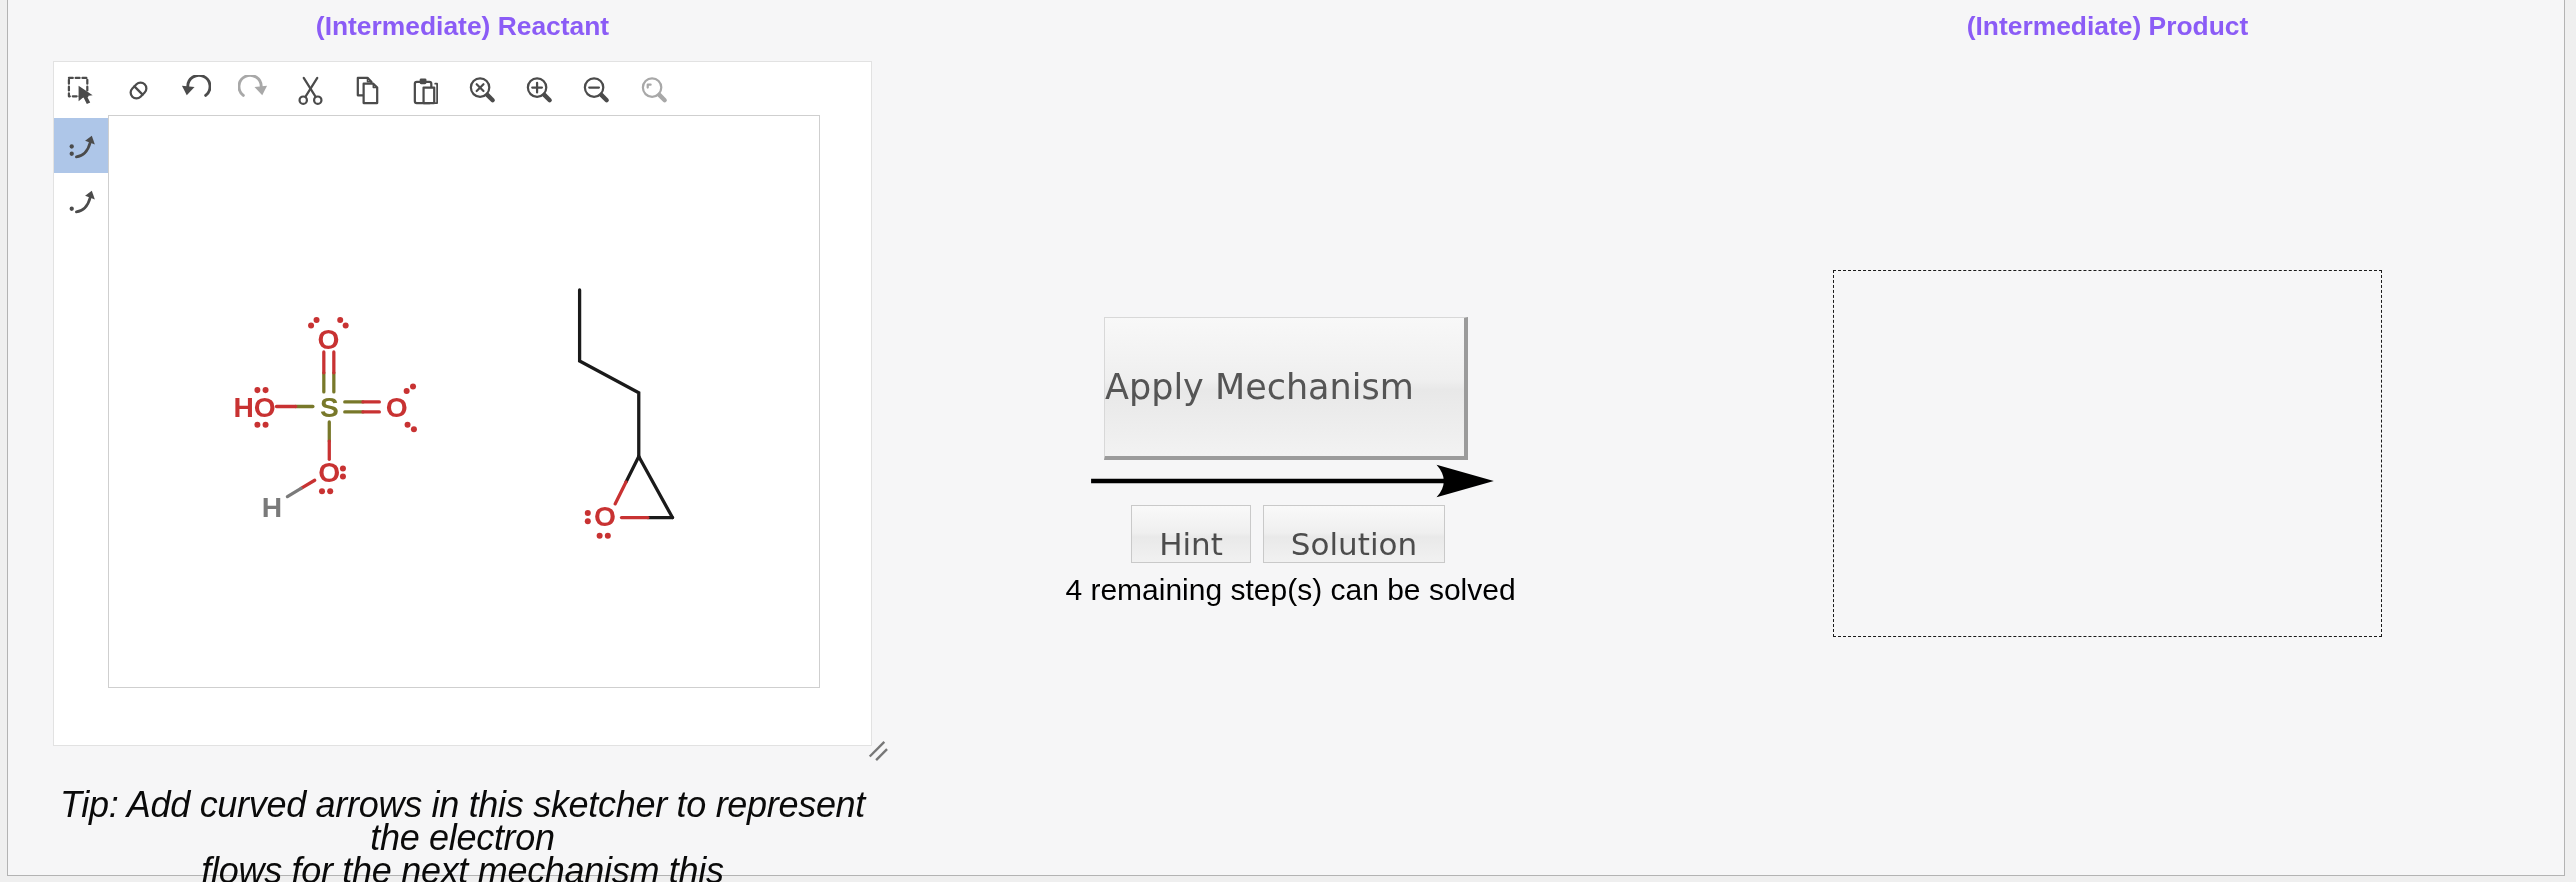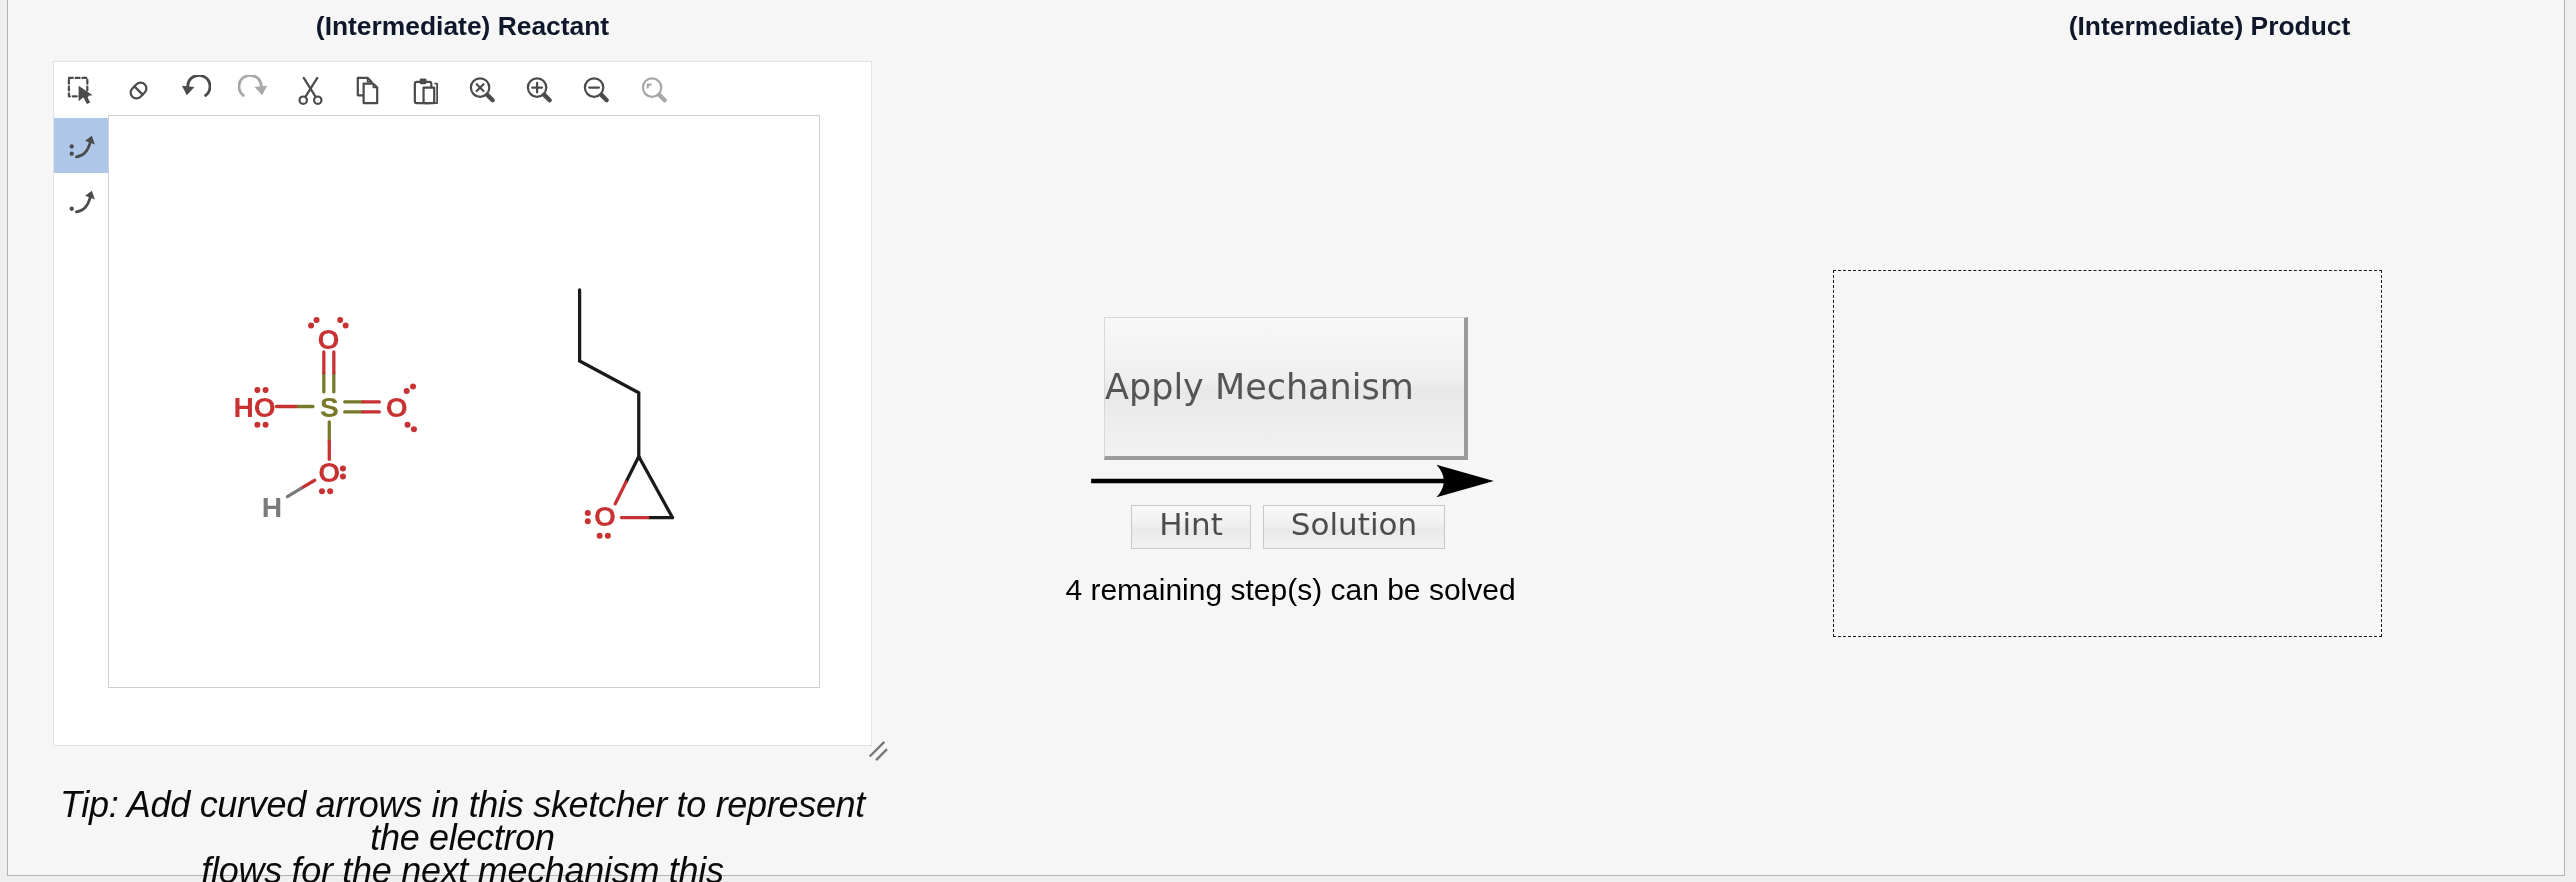--- a/index.html
+++ b/index.html
@@ -1,41 +1,41 @@
 <!DOCTYPE html>
 <html style="font-size:14.6px"><head>
 <meta charset="utf-8">
 <style>
   html,body{margin:0;padding:0;}
   body{width:2576px;height:883px;background:#efefef;font-family:"Liberation Sans",sans-serif;position:relative;overflow:hidden;}
   #panel{position:absolute;left:7.3px;top:-5.5px;width:2558px;height:881px;background:#f6f6f7;border:1.8px solid #b3b3b3;box-sizing:border-box;}
-  .hdr{position:absolute;top:11px;font-size:26.4px;font-weight:bold;color:#0f172a;text-align:center;}
+  .hdr{position:absolute;top:11px;font-size:26.4px;font-weight:bold;color:#8b5cf6;text-align:center;}
   #reactant-header{left:53px;width:819px;}
-  #product-header{left:1935px;width:549px;}
+  #product-header{left:1833px;width:549px;}
   #sketcher{position:absolute;left:53px;top:61px;width:819px;height:685px;background:#ffffff;border:0.9px solid #e2e2e2;box-sizing:border-box;}
   #toolbar{position:absolute;left:7.3px;top:8.2px;display:flex;gap:17.3px;}
   .tbtn{width:40px;height:40px;display:flex;align-items:center;justify-content:center;cursor:pointer;}
   .ico{stroke:#4b4b4b;fill:none;stroke-width:2.3;stroke-linecap:round;stroke-linejoin:round;}
   .ico .fillpart{fill:#4b4b4b;stroke:none;}
   .ico.dis{stroke:#a8a8a8;}
   .ico.dis .fillpart{fill:#a8a8a8;}
   .side-tool{position:absolute;left:0;width:54px;height:55px;display:flex;align-items:center;justify-content:center;cursor:pointer;background:#fff;}
   .side-tool.selected{background:#aec6e8;}
   .arrtool{stroke:#4b4b4b;fill:none;stroke-width:2.6;stroke-linecap:round;}
   .arrtool .fillpart{fill:#4b4b4b;stroke:none;}
   #canvas{position:absolute;left:54px;top:53px;width:712px;height:573px;border:0.9px solid #cfcfcf;box-sizing:border-box;background:#fff;}
   #grip{position:absolute;left:867px;top:741px;}
   #tip{position:absolute;left:53px;top:788px;width:819px;text-align:center;font-style:italic;font-size:36px;color:#0a0a0a;line-height:33px;letter-spacing:-0.3px;}
   #apply-btn{position:absolute;left:1104px;top:317px;width:364px;height:143px;box-sizing:border-box;
     background:linear-gradient(180deg,#f8f8f8 0%,#efefef 45%,#e8e8e8 52%,#f2f2f2 100%);
     border-top:0.9px solid #d8d8d8;border-left:0.9px solid #d8d8d8;border-right:4.6px solid #9b9b9b;border-bottom:4.6px solid #9b9b9b;
     color:#555;font-size:35px;font-family:"DejaVu Sans",sans-serif;display:flex;align-items:center;cursor:pointer;}
   #rxn-arrow{position:absolute;left:1089px;top:461px;}
-  .small-btn{position:absolute;top:505px;height:44px;box-sizing:border-box;background:linear-gradient(180deg,#f9f9f9 0%,#efefef 48%,#e9e9e9 55%,#f1f1f1 100%);
-    border:0.9px solid #c9c9c9;color:#4c4c4c;font-size:31px;font-family:"DejaVu Sans",sans-serif;display:flex;align-items:flex-start;justify-content:center;cursor:pointer;}
+  .small-btn{position:absolute;top:505px;height:58px;box-sizing:border-box;background:linear-gradient(180deg,#f9f9f9 0%,#efefef 48%,#e9e9e9 55%,#f1f1f1 100%);
+    border:0.9px solid #c9c9c9;color:#4c4c4c;font-size:31px;font-family:"DejaVu Sans",sans-serif;display:flex;align-items:flex-end;justify-content:center;cursor:pointer;}
   #hint-btn{left:1131px;width:120px;}
   #solution-btn{left:1263px;width:182px;}
   #status{position:absolute;left:1063px;top:573px;width:455px;text-align:center;font-size:30px;color:#000;}
   #product-box{position:absolute;left:1833px;top:270px;width:549px;height:367px;border:1.8px dashed #1a1a1a;box-sizing:border-box;}
   .atom{font-family:"Liberation Sans",sans-serif;font-size:31px;font-weight:700;text-anchor:middle;}
   .bond{stroke-width:3.6;stroke-linecap:round;fill:none;}
 </style>
 </head>
 <body>
 

